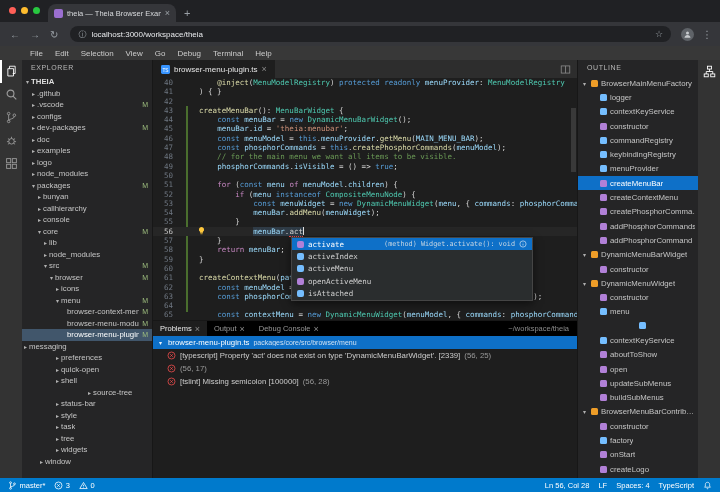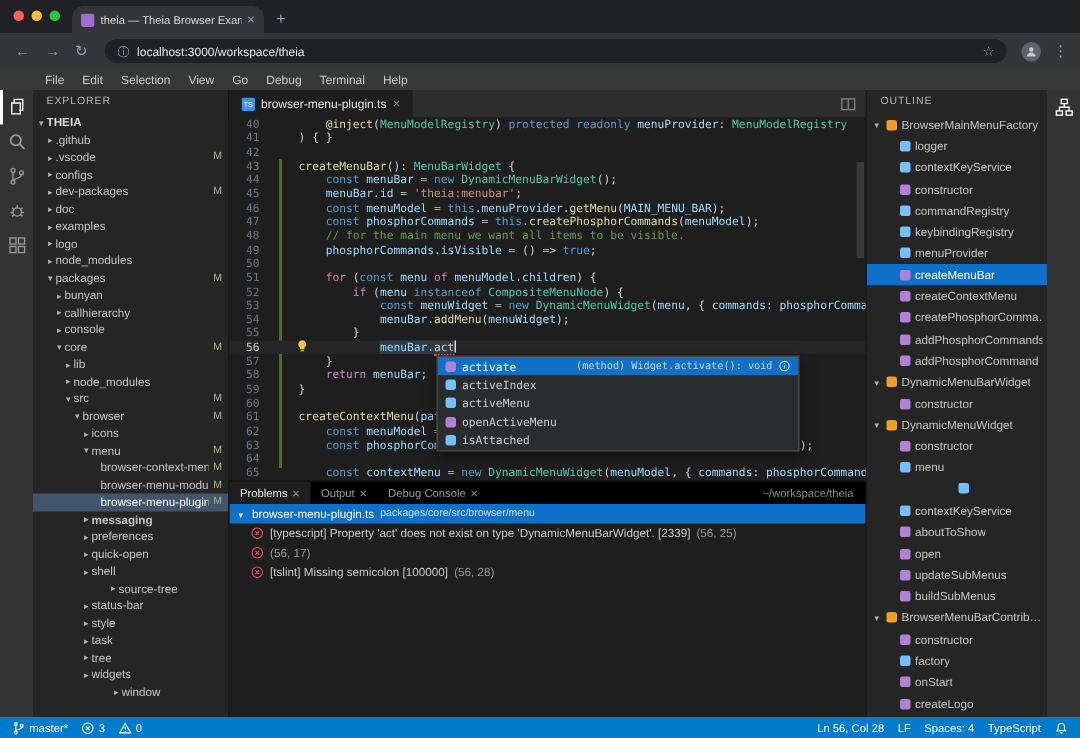--- a/index.html
+++ b/index.html
@@ -312,37 +312,37 @@
         <div class="trow" style="padding-left: 38px;">
           <span class="arrow"></span>
           <span class="tlabel">browser-menu-module.ts</span>
           <span class="badge">M</span>
         </div>
         <div class="trow selected" style="padding-left: 38px;">
           <span class="arrow"></span>
           <span class="tlabel">browser-menu-plugin.ts</span>
           <span class="badge">M</span>
         </div>
-        <div class="trow" style="padding-left: 32px; font-weight: bold;">
+        <div class="trow" style="">
           <span class="arrow">▸</span>
           <span class="tlabel">messaging</span>
         </div>
         <div class="trow" style="padding-left: 32px;">
           <span class="arrow">▸</span>
           <span class="tlabel">preferences</span>
         </div>
         <div class="trow" style="padding-left: 32px;">
           <span class="arrow">▸</span>
           <span class="tlabel">quick-open</span>
         </div>
         <div class="trow" style="padding-left: 32px;">
           <span class="arrow">▸</span>
           <span class="tlabel">shell</span>
         </div>
-        <div class="trow" style="padding-left: 50px;">
+        <div class="trow" style="padding-left: 32px; margin-left: 32px;">
           <span class="arrow">▸</span>
           <span class="tlabel">source-tree</span>
         </div>
         <div class="trow" style="padding-left: 32px;">
           <span class="arrow">▸</span>
           <span class="tlabel">status-bar</span>
         </div>
         <div class="trow" style="padding-left: 32px;">
           <span class="arrow">▸</span>
           <span class="tlabel">style</span>
@@ -352,21 +352,21 @@
           <span class="tlabel">task</span>
         </div>
         <div class="trow" style="padding-left: 32px;">
           <span class="arrow">▸</span>
           <span class="tlabel">tree</span>
         </div>
         <div class="trow" style="padding-left: 32px;">
           <span class="arrow">▸</span>
           <span class="tlabel">widgets</span>
         </div>
-        <div class="trow" style="padding-left: 52px;">
+        <div class="trow" style="padding-left: 16px;">
           <span class="arrow">▸</span>
           <span class="tlabel">window</span>
         </div>
       </div>
   </div>
 
   <div class="center">
     <div class="etabs">
       <div class="etab">
         <span class="icon" id="tsicon">

